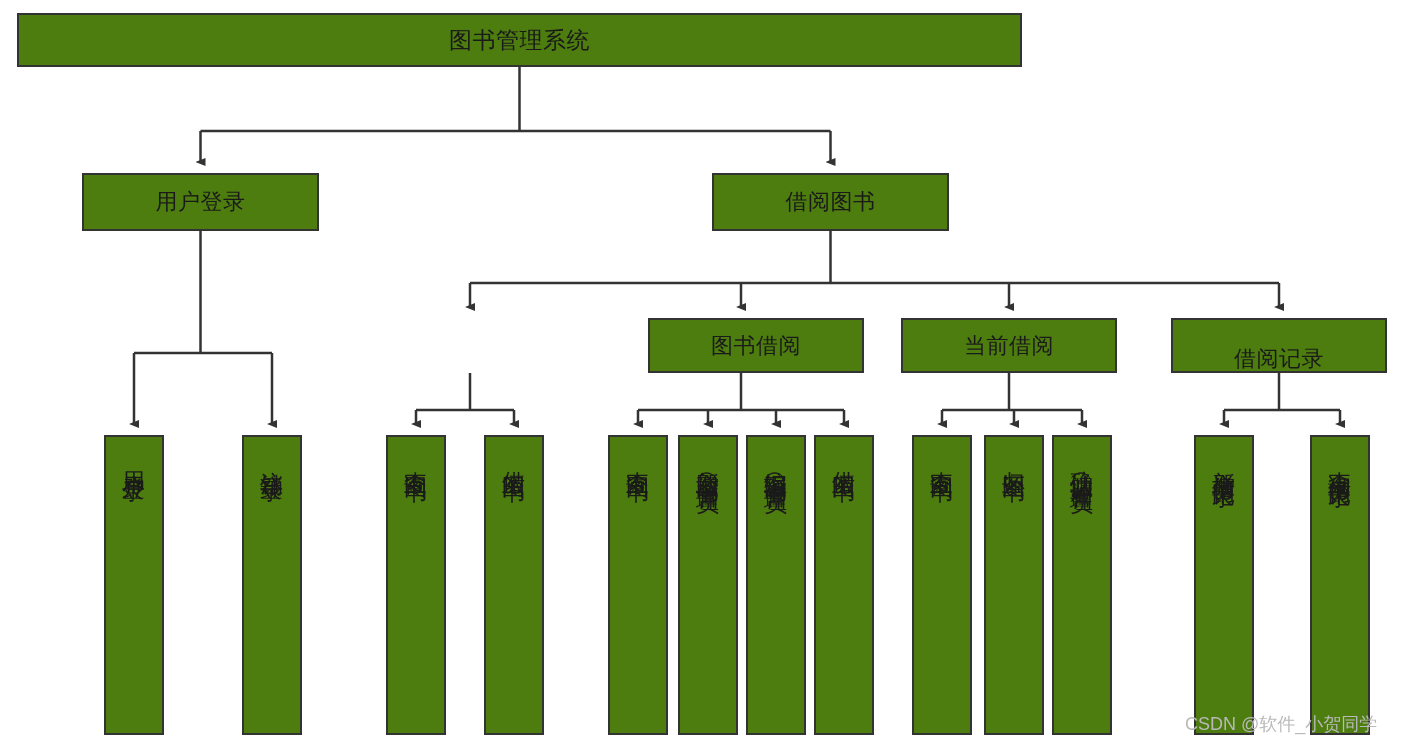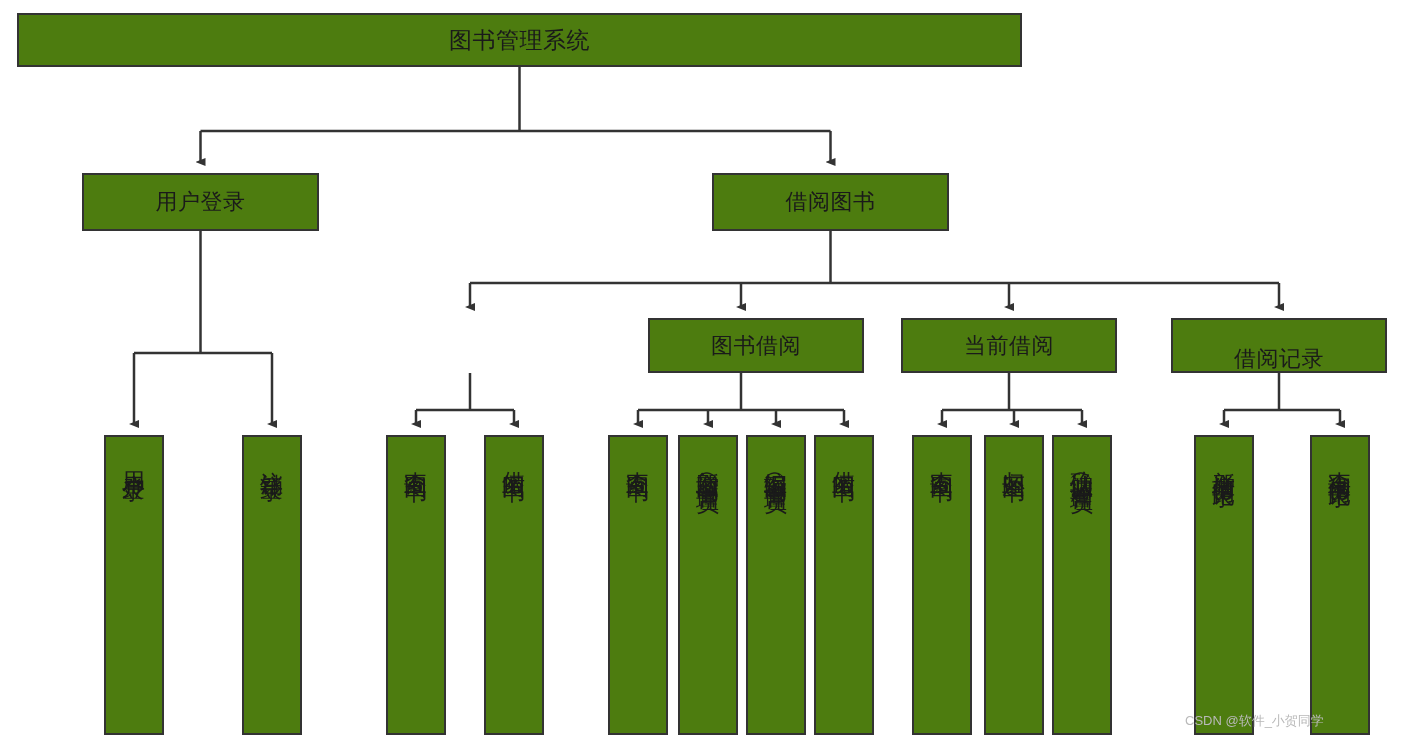--- a/index.html
+++ b/index.html
@@ -54,21 +54,21 @@
     font-size: 23px;
     letter-spacing: 3px;
     line-height: 1.05;
     white-space: nowrap;
   }
   .node.root .label { font-size: 23px; }
   .watermark {
     position: absolute;
     left: 1185px;
     top: 712px;
-    font-size: 13px;
+    font-size: 18px;
     color: #b9b9b9;
     z-index: 5;
     white-space: nowrap;
     font-family: "Liberation Sans", "DejaVu Sans", sans-serif;
   }
 </style>
 </head>
 <body>
 
 <div id="diagram-root">

